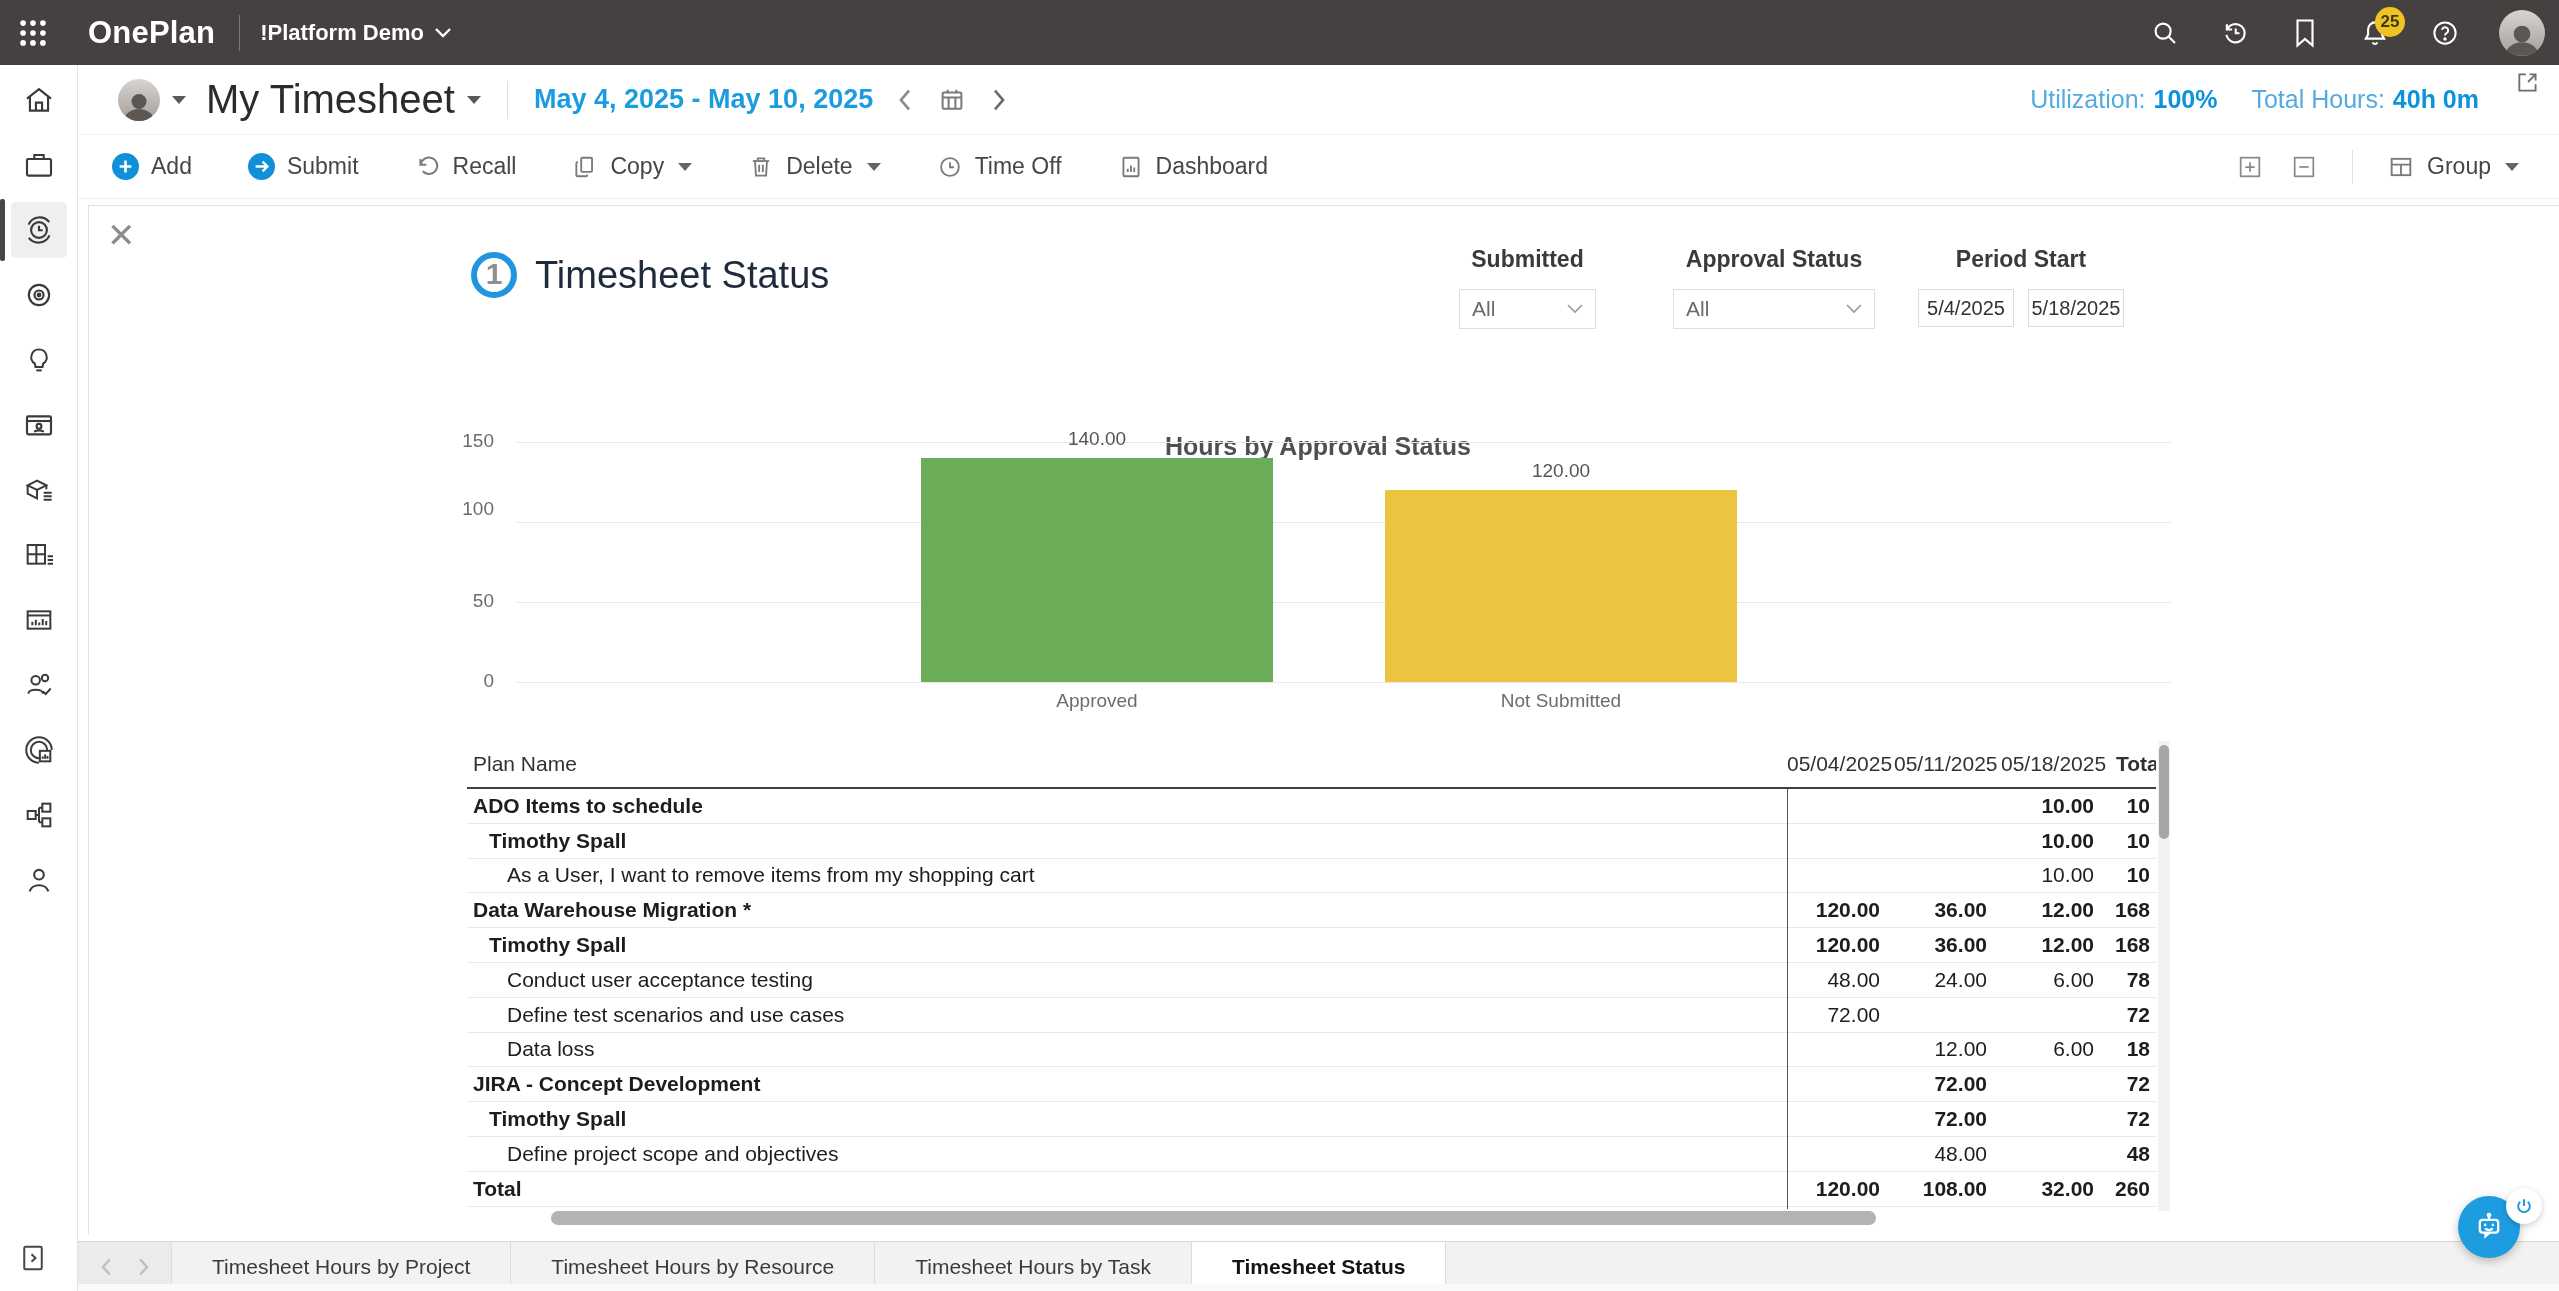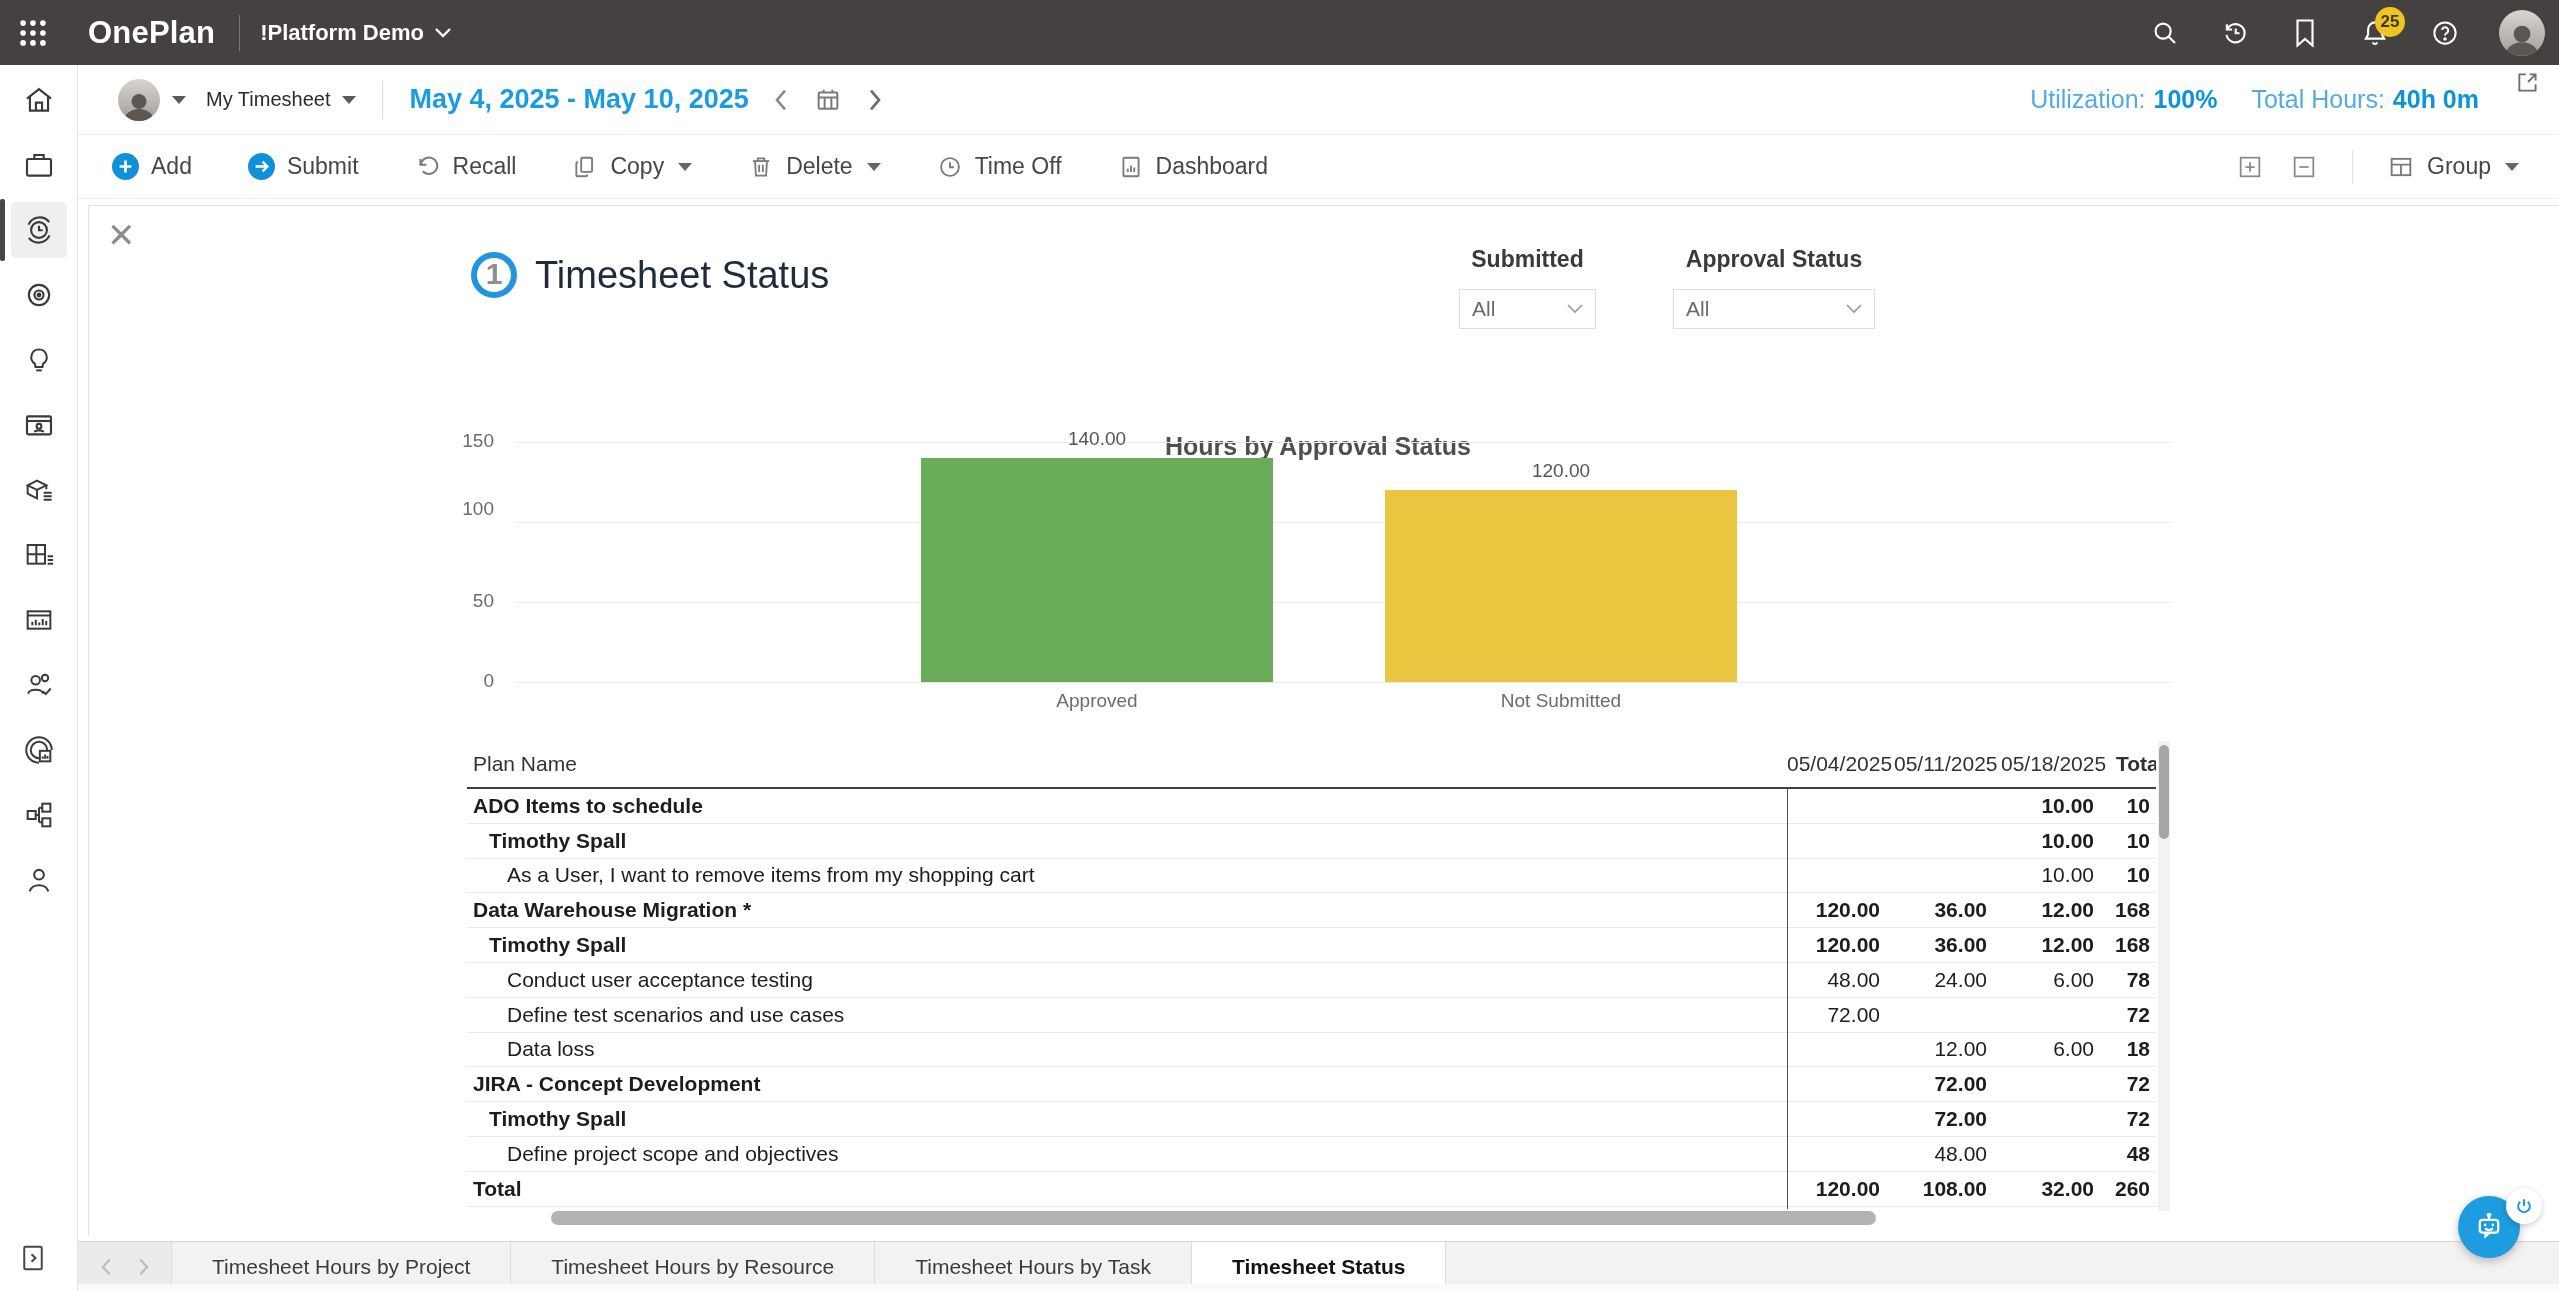--- a/index.html
+++ b/index.html
@@ -31,21 +31,21 @@
   .s-activebar { position:absolute; left:0; width:5px; height:62px; background:#474747; border-radius:2px; }
   .s-toggle { position:absolute; left:16px; bottom:16px; width:34px; height:34px; display:flex;
     align-items:center; justify-content:center; cursor:pointer; color:#474747; }
 
   
   .subheader { position:absolute; left:78px; top:65px; right:0; height:70px; background:#fff;
     border-bottom:1px solid #f0f0f0; display:flex; align-items:center; padding-left:40px; z-index:10; }
   .avatar.small { width:42px; height:42px; }
   .caret { width:0; height:0; border-left:7px solid transparent; border-right:7px solid transparent;
     border-top:8px solid #5a5a5a; margin-left:12px; cursor:pointer; }
-  .view-title { font-size:20px; color:#2b2b2b; margin-left:20px; cursor:pointer; }
+  .view-title { font-size:40px; color:#2b2b2b; margin-left:20px; cursor:pointer; }
   .sh-div { width:1px; height:38px; background:#e0e0e0; margin:0 26px; }
   .date-range { font-size:27px; font-weight:600; color:#1B9CE0; cursor:pointer; }
   .nav-chev { margin-left:24px; cursor:pointer; display:flex; align-items:center; }
   .sh-right { margin-left:auto; display:flex; align-items:center; gap:34px; padding-right:80px; font-size:25px; }
   .stat-label { color:#54AAE2; }
   .stat-value { color:#0D93DB; font-weight:bold; margin-left:8px; }
   .popout { position:absolute; right:18px; top:69px; color:#6d6d6d; cursor:pointer; z-index:15; }
 
   
   .toolbar { position:absolute; left:78px; top:135px; right:0; height:64px; background:#fff;
@@ -445,20 +445,27 @@
           </svg>
       </div>
     </div>
     <div class="filter" style="left:1584px;width:202px">
       <div class="filter-label">Approval Status</div>
       <div class="dropdown">
         <span>All</span>
         <svg width="16" height="10" viewBox="0 0 16 10" fill="none" stroke="#9a9a9a" stroke-width="1.6">
             <path d="M1 1 L8 8 L15 1"></path>
           </svg>
+      </div>
+    </div>
+    <div class="filter" style="left:1829px;width:206px">
+      <div class="filter-label">Period Start</div>
+      <div class="date-inputs">
+        <input type="text" value="5/4/2025" style="">
+        <input type="text" value="5/18/2025" style="">
       </div>
     </div>
 
     <div class="chart-title">Hours by Approval Status</div>
     <div id="chart">
         <div class="gridline" style="left: 427px; top: 476px; width: 1655px;"></div>
         <div class="ytick" style="left: 347px; top: 464px;">0</div>
         <div class="gridline" style="left: 427px; top: 396px; width: 1655px;"></div>
         <div class="ytick" style="left: 347px; top: 384px;">50</div>
         <div class="gridline" style="left: 427px; top: 316px; width: 1655px;"></div>

